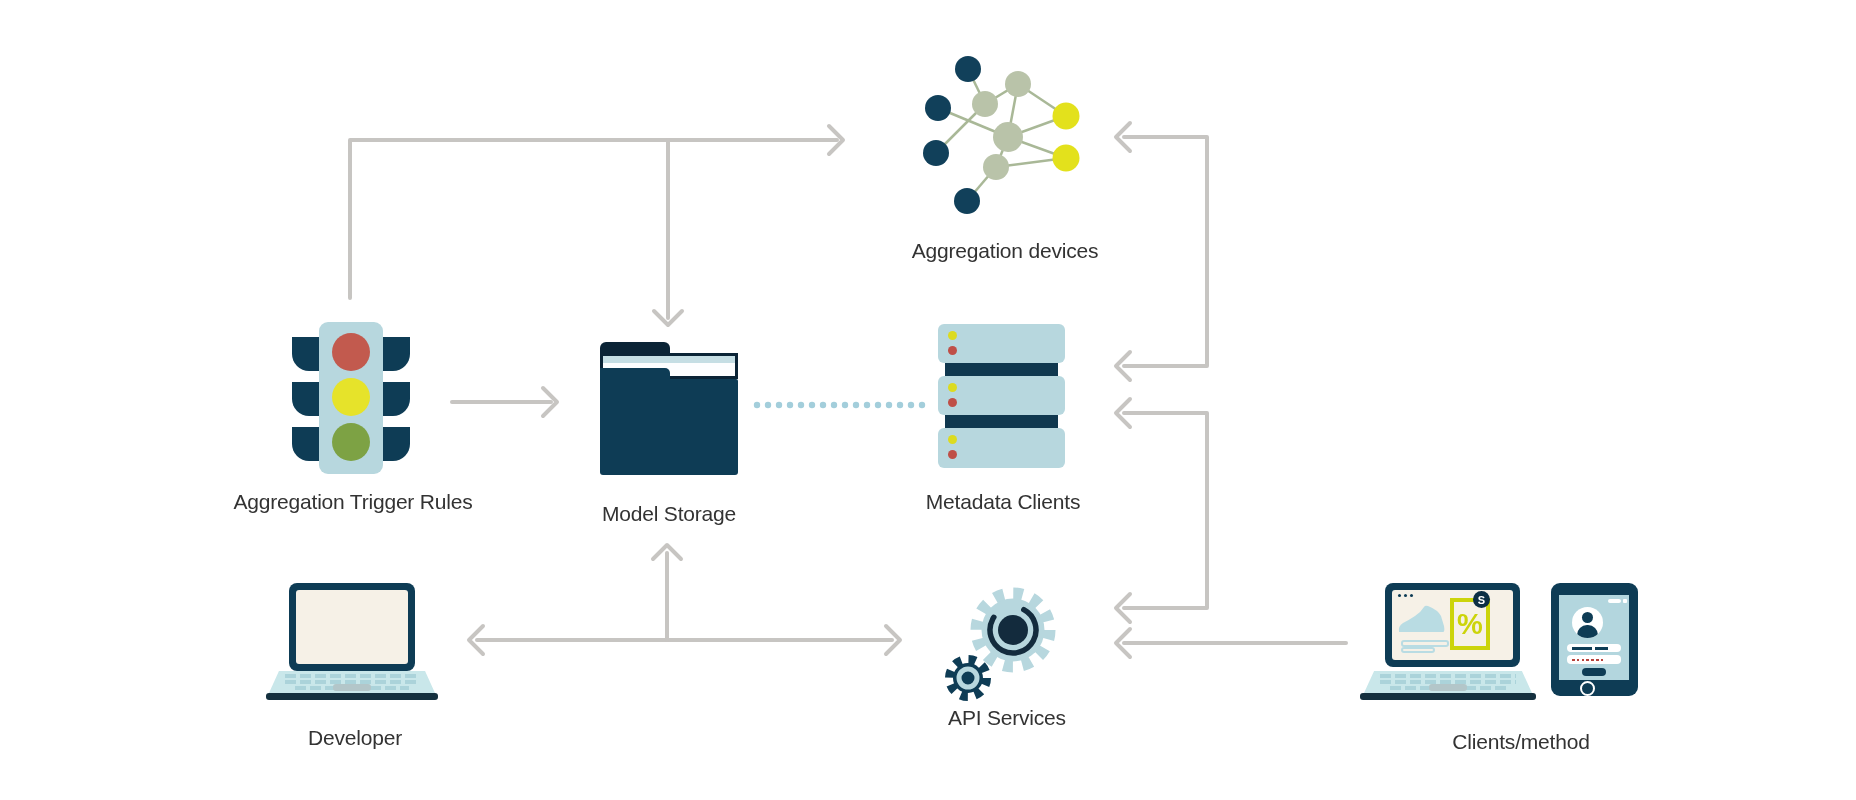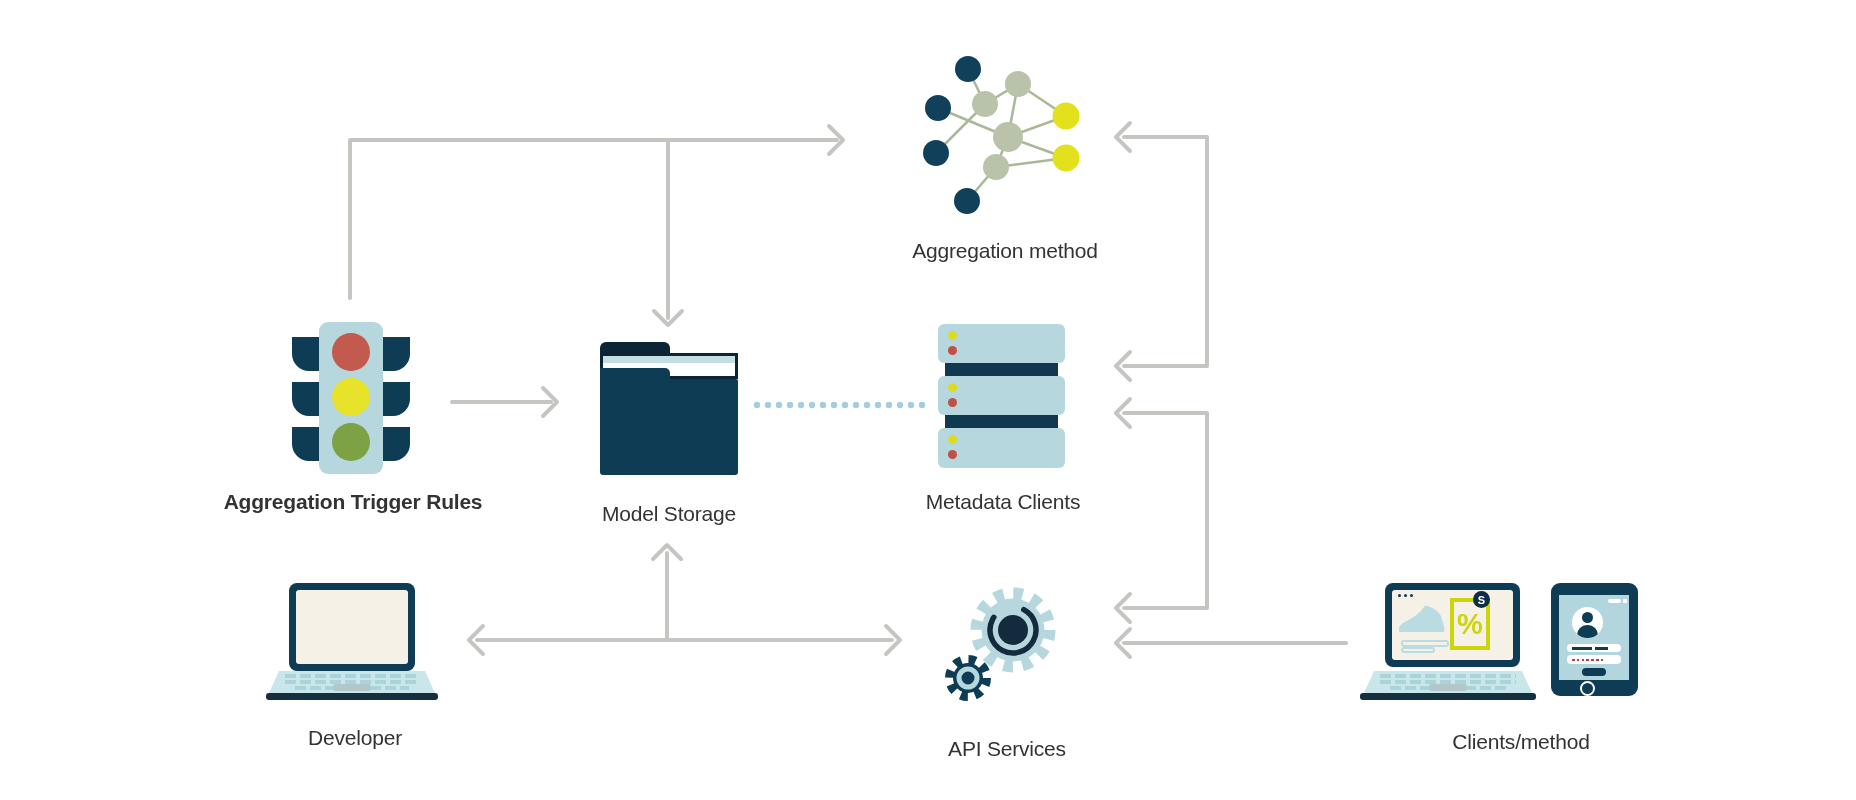--- a/index.html
+++ b/index.html
@@ -281,21 +281,21 @@
         <div class="dash" style="left:28px;width:13px;"></div>
       </div>
       <div class="field" style="top:60px;height:9px;">
         <div class="pwdots"></div>
       </div>
       <div class="tab-btn"></div>
     </div>
     <div class="home"></div>
   </div>
 
-  <div class="label" style="left:1005px;top:239px;">Aggregation method</div>
-  <div class="label" style="left:353px;top:490px;font-weight:bold;">Aggregation Trigger Rules</div>
+  <div class="label" style="left:1005px;top:239px;">Aggregation devices</div>
+  <div class="label" style="left:353px;top:490px;">Aggregation Trigger Rules</div>
   <div class="label" style="left:669px;top:502px;">Model Storage</div>
   <div class="label" style="left:1003px;top:490px;">Metadata Clients</div>
   <div class="label" style="left:355px;top:726px;">Developer</div>
-  <div class="label" style="left:1007px;top:737px;">API Services</div>
+  <div class="label" style="left:1007px;top:706px;">API Services</div>
   <div class="label" style="left:1521px;top:730px;">Clients/method</div>
 
 </div>
 
 </body></html>

